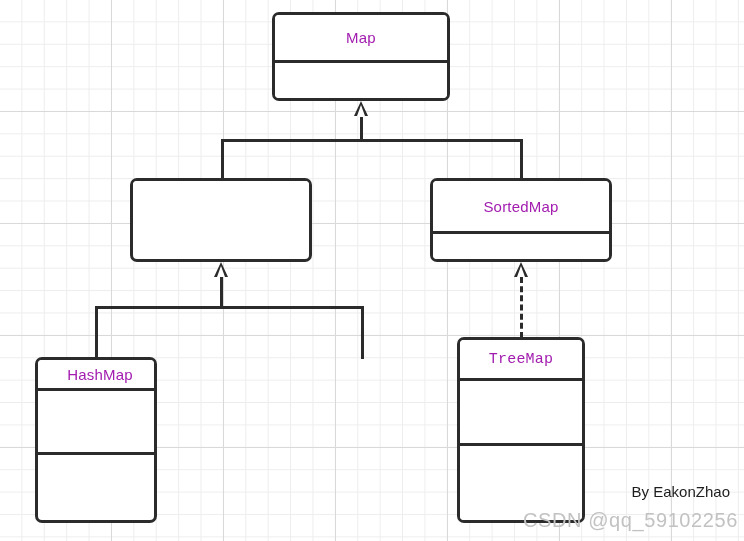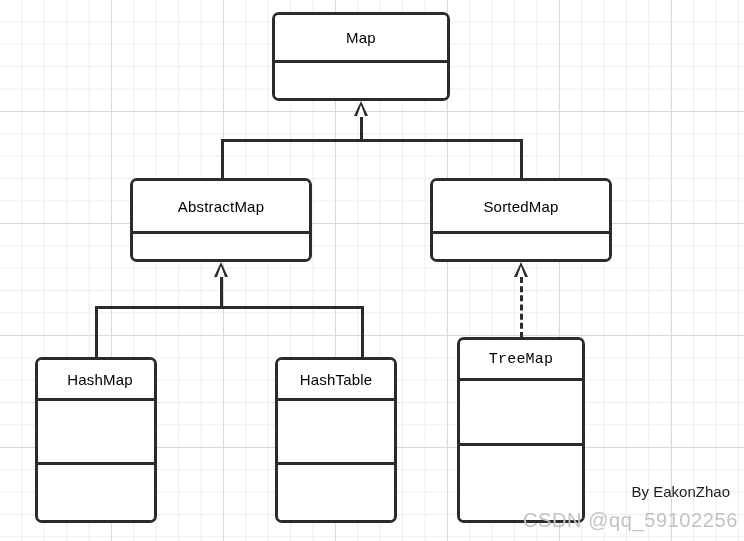--- a/index.html
+++ b/index.html
@@ -41,21 +41,21 @@
     background: #ffffff;
   }
   .uml-compartment + .uml-compartment {
     border-top: 3px solid #2b2b2b;
   }
   .uml-title {
     display: flex;
     align-items: center;
     justify-content: center;
     font-size: 15px;
-    color: #000000;
+    color: #a21caf;
     letter-spacing: 0.2px;
     white-space: nowrap;
   }
 
   
   .edge-v {
     position: absolute;
     width: 0;
     border-left: 3px solid #2b2b2b;
   }
@@ -137,40 +137,34 @@
 
   <div class="edge-v-dashed" style="left:520px; top:277px; height:61px;"></div>
   <div class="arrow-up" style="left:521px; top:262px;"></div>
 
   <div class="uml-box" style="left:272px; top:12px; width:178px; height:89px;">
     <div class="uml-compartment uml-title" style="height:45px;">Map</div>
     <div class="uml-compartment" style="height:41px;"></div>
   </div>
 
   <div class="uml-box" style="left:130px; top:178px; width:182px; height:84px;">
-    <div class="uml-compartment uml-title" style="height:50px;">AbstractMap</div>
     <div class="uml-compartment" style="height:31px;"></div>
   </div>
 
   <div class="uml-box" style="left:430px; top:178px; width:182px; height:84px;">
     <div class="uml-compartment uml-title" style="height:50px;">SortedMap</div>
     <div class="uml-compartment" style="height:31px;"></div>
   </div>
 
   <div class="uml-box" style="left:35px; top:357px; width:122px; height:166px;">
-    <div class="uml-compartment uml-title" style="height:38px;padding-left:8px;">HashMap</div>
+    <div class="uml-compartment uml-title" style="height:28px;padding-left:8px;">HashMap</div>
     <div class="uml-compartment" style="height:64px;"></div>
     <div class="uml-compartment" style="height:58px;"></div>
   </div>
 
-  <div class="uml-box" style="left:275px; top:357px; width:122px; height:166px;">
-    <div class="uml-compartment uml-title" style="height:38px;">HashTable</div>
-    <div class="uml-compartment" style="height:64px;"></div>
-    <div class="uml-compartment" style="height:58px;"></div>
-  </div>
 
   <div class="uml-box" style="left:457px; top:337px; width:128px; height:186px;">
     <div class="uml-compartment uml-title" style="height:38px;font-family:Liberation Mono, monospace;">TreeMap</div>
     <div class="uml-compartment" style="height:65px;"></div>
     <div class="uml-compartment" style="height:77px;"></div>
   </div>
 
   <div class="author-caption">By EakonZhao</div>
   <div class="csdn-watermark">CSDN @qq_59102256</div>
 

